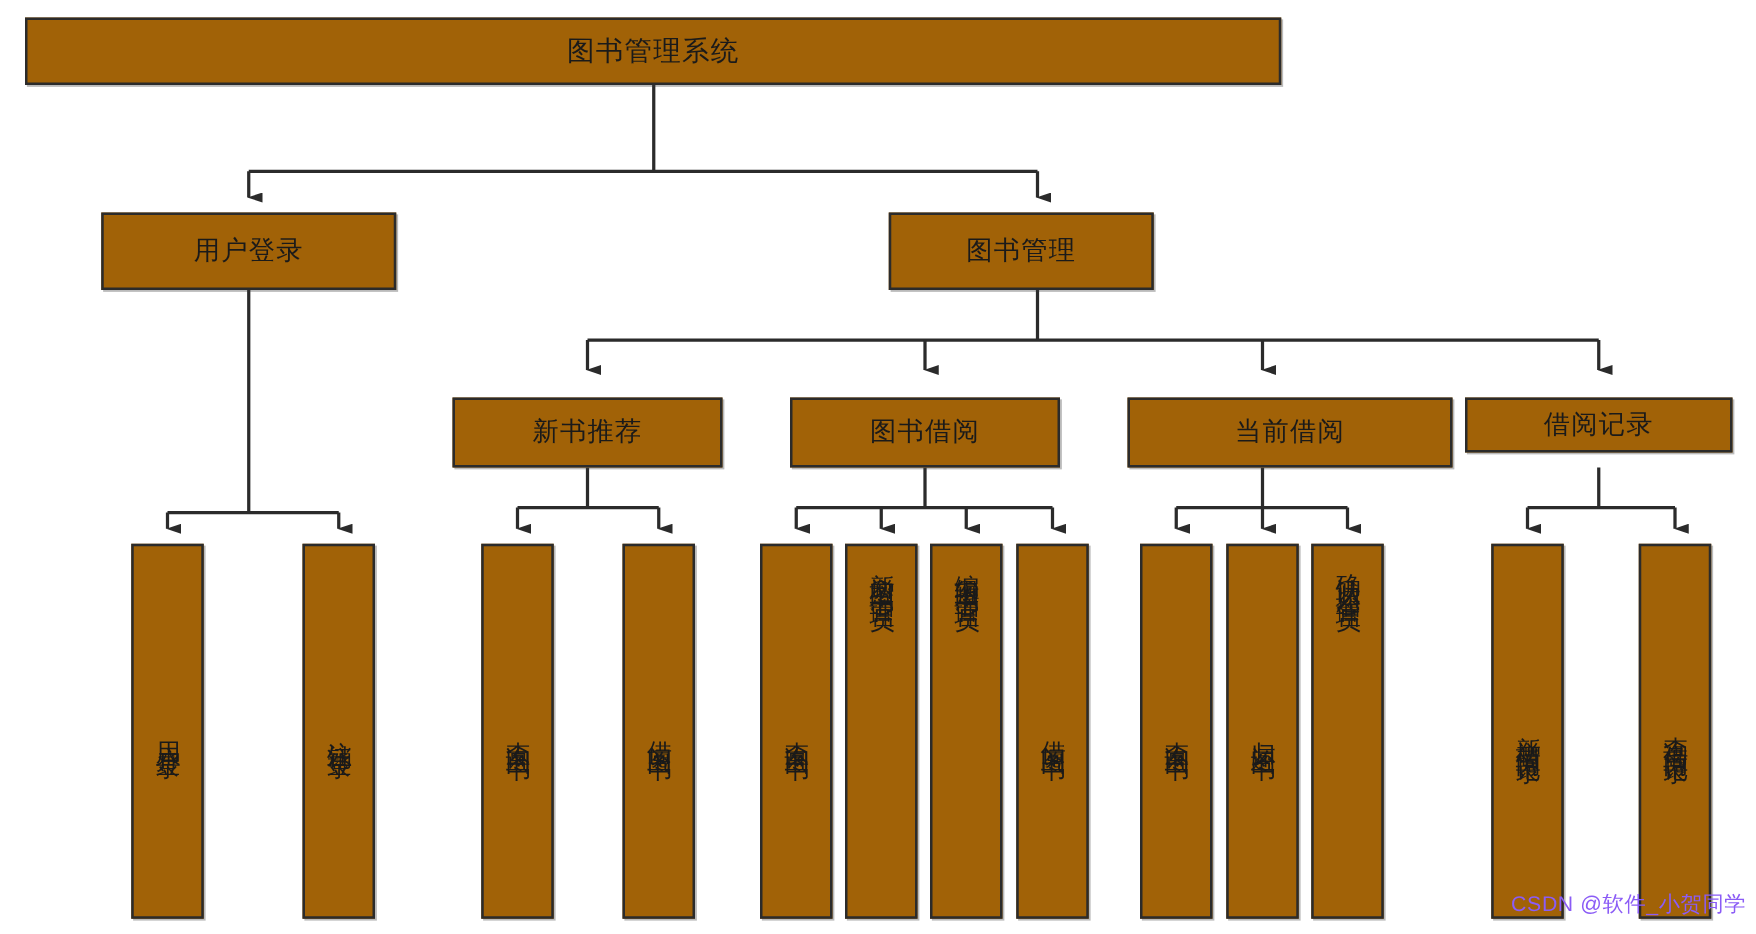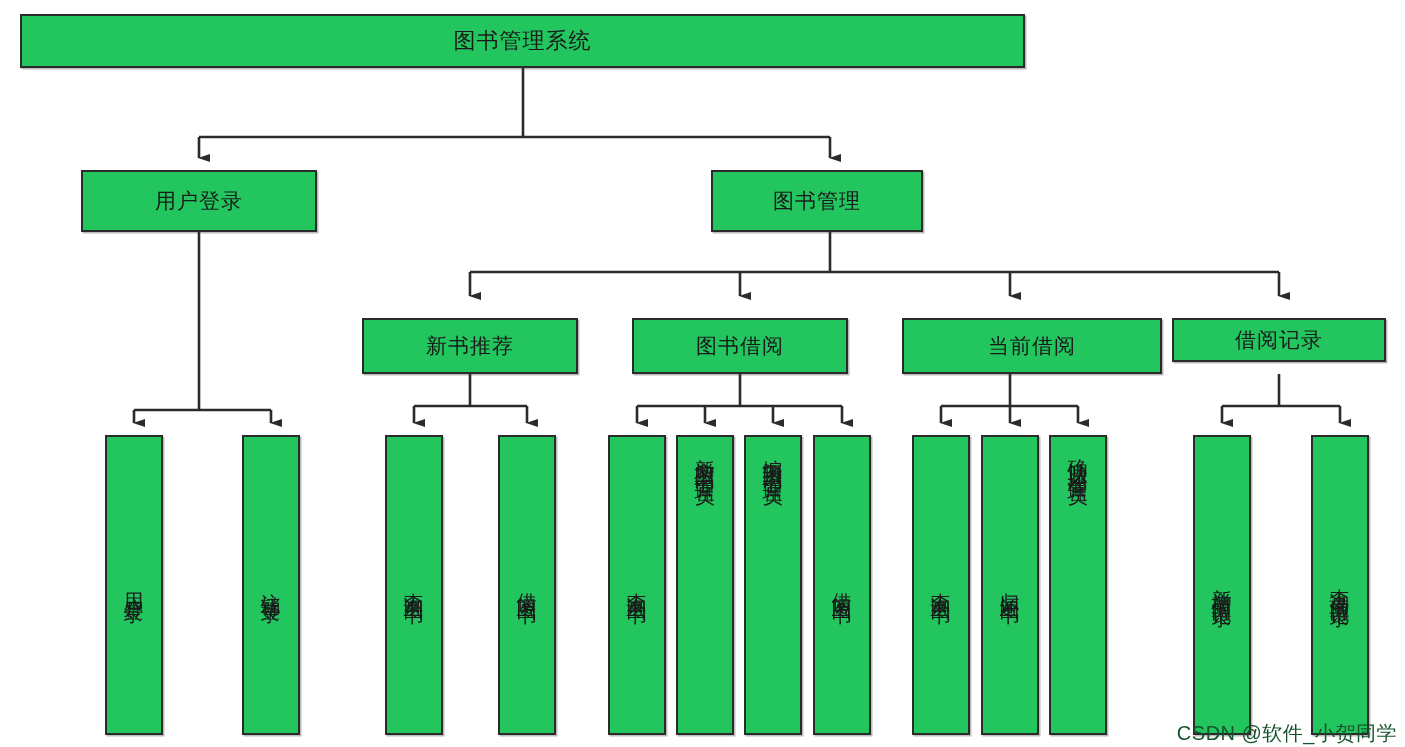--- a/index.html
+++ b/index.html
@@ -21,21 +21,21 @@
     position: absolute;
     left: 0;
     top: 0;
     width: 1405px;
     height: 747px;
     pointer-events: none;
   }
   .node {
     position: absolute;
     box-sizing: border-box;
-    background: #22c55e;
+    background: #a16207;
     border: 2px solid #2b2b2b;
     box-shadow: 1.5px 1.5px 0 rgba(60,60,60,0.35);
     display: flex;
     align-items: center;
     justify-content: center;
     color: #1a1a1a;
   }
   .node .lbl {
     display: block;
     text-align: center;
@@ -62,23 +62,23 @@
     letter-spacing: 4px;
     -webkit-text-orientation: upright;
   }
   .node.v.mid {
     align-items: center;
     padding-top: 0;
   }
   .watermark {
     position: absolute;
     right: 8px;
-    bottom: 0;
-    font-size: 20px;
-    color: #14532d;
+    bottom: 12px;
+    font-size: 17px;
+    color: #8b5cf6;
     letter-spacing: 0.5px;
     white-space: nowrap;
   }
 </style>
 </head>
 <body>
 
 <div id="canvas">
 
   <svg class="wires" viewBox="0 0 1405 747" xmlns="http://www.w3.org/2000/svg">

